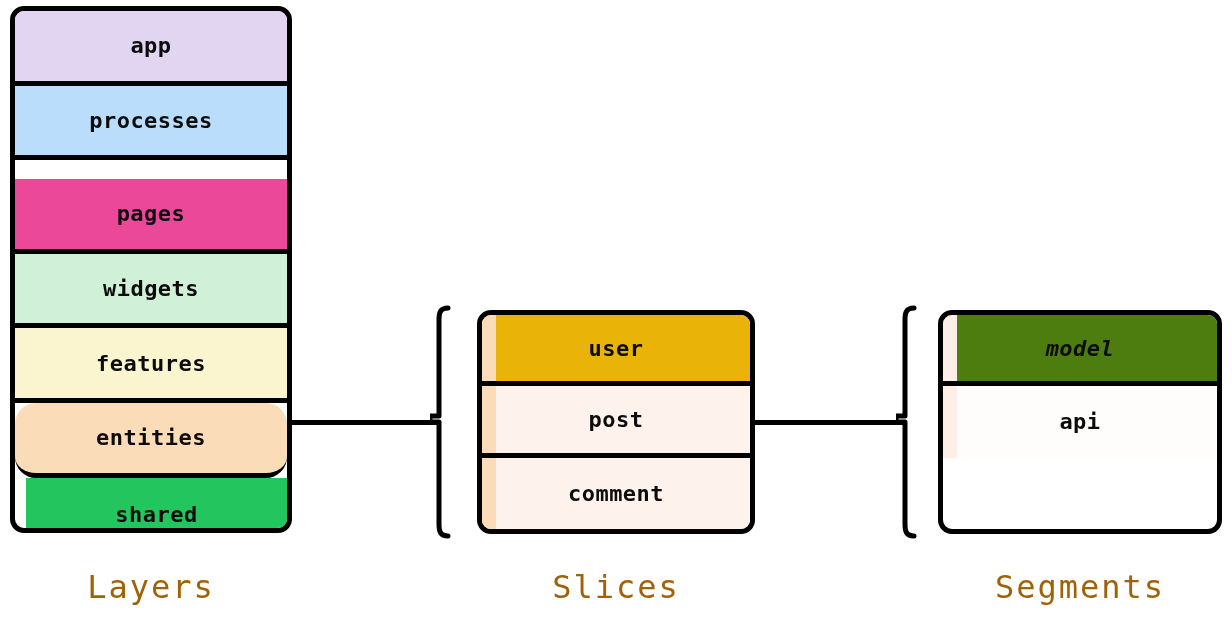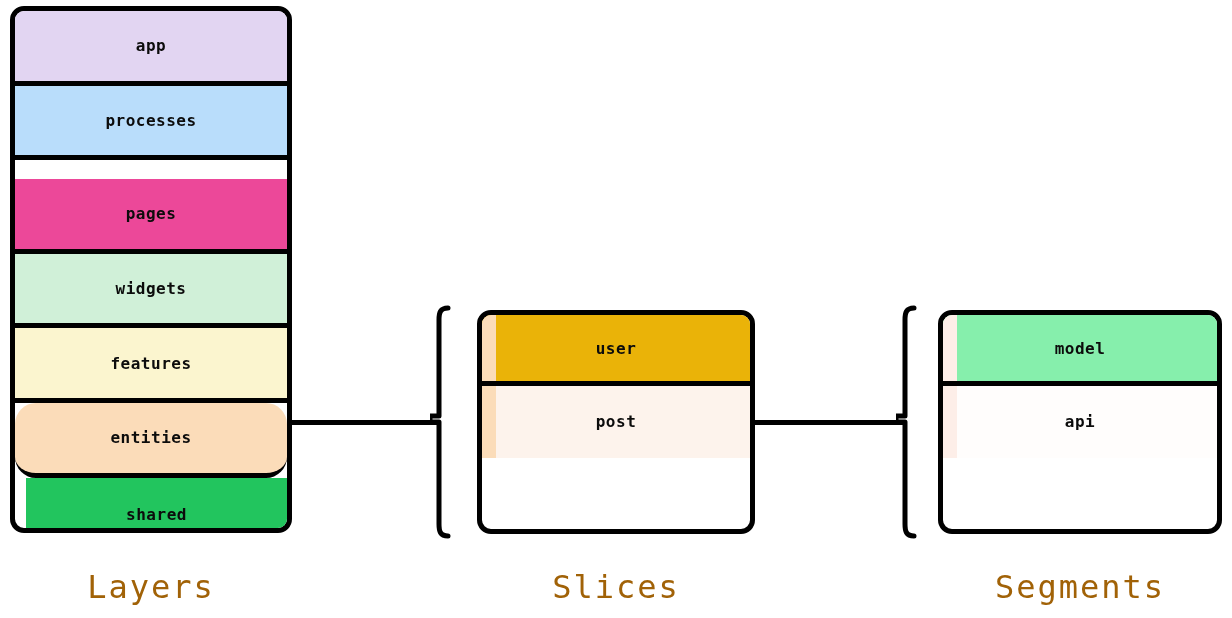--- a/index.html
+++ b/index.html
@@ -39,21 +39,21 @@
     align-items: center;
     justify-content: center;
     border-bottom: 5px solid #000000;
     overflow: hidden;
   }
   .row:last-child { border-bottom: none; }
   .row-label {
     position: relative;
     z-index: 2;
     font-weight: bold;
-    font-size: 16px;
+    font-size: 22px;
     letter-spacing: 0.5px;
     color: #0c0c0c;
     white-space: nowrap;
   }
   .accent {
     position: absolute;
     left: 0; top: 0; bottom: 0;
     width: 14px;
     z-index: 1;
   }
@@ -163,31 +163,35 @@
 
   <div class="stack" id="slices-stack">
     <div class="row" style="background: #eab308;">
       <span class="accent" style="background: rgb(251, 220, 185);"></span>
       <span class="row-label">user</span>
     </div>
     <div class="row" style="background: rgb(253, 243, 236);">
       <span class="accent" style="background: rgb(251, 220, 185);"></span>
       <span class="row-label">post</span>
     </div>
+    <div class="row" style="background: rgb(253, 243, 236);">
+      <span class="accent" style="background: rgb(251, 220, 185);"></span>
+      <span class="row-label">comment</span>
+    </div>
   </div>
 
   <div class="connector" id="connector-slices-segments"></div>
 
   <svg class="bracket" id="bracket-segments" viewBox="0 0 26 236">
     <path d="M 18 4 C 10 4 9 9 9 16 L 9 112 L 0 112 L 0 118 L 9 118 L 9 220
              C 9 227 10 232 18 232" fill="none" stroke="#000000" stroke-width="5" stroke-linecap="round" stroke-linejoin="round"></path>
   </svg>
 
   <div class="stack" id="segments-stack">
-    <div class="row" style="background: #86efac;">
+    <div class="row" style="background: #4d7c0f; font-style: italic;">
       <span class="accent" style="background: rgb(253, 238, 232);"></span>
       <span class="row-label">model</span>
     </div>
     <div class="row" style="background: rgb(255, 253, 252);">
       <span class="accent" style="background: rgb(253, 238, 232);"></span>
       <span class="row-label">api</span>
     </div>
   </div>
 
   <div class="caption" id="caption-layers">Layers</div>

